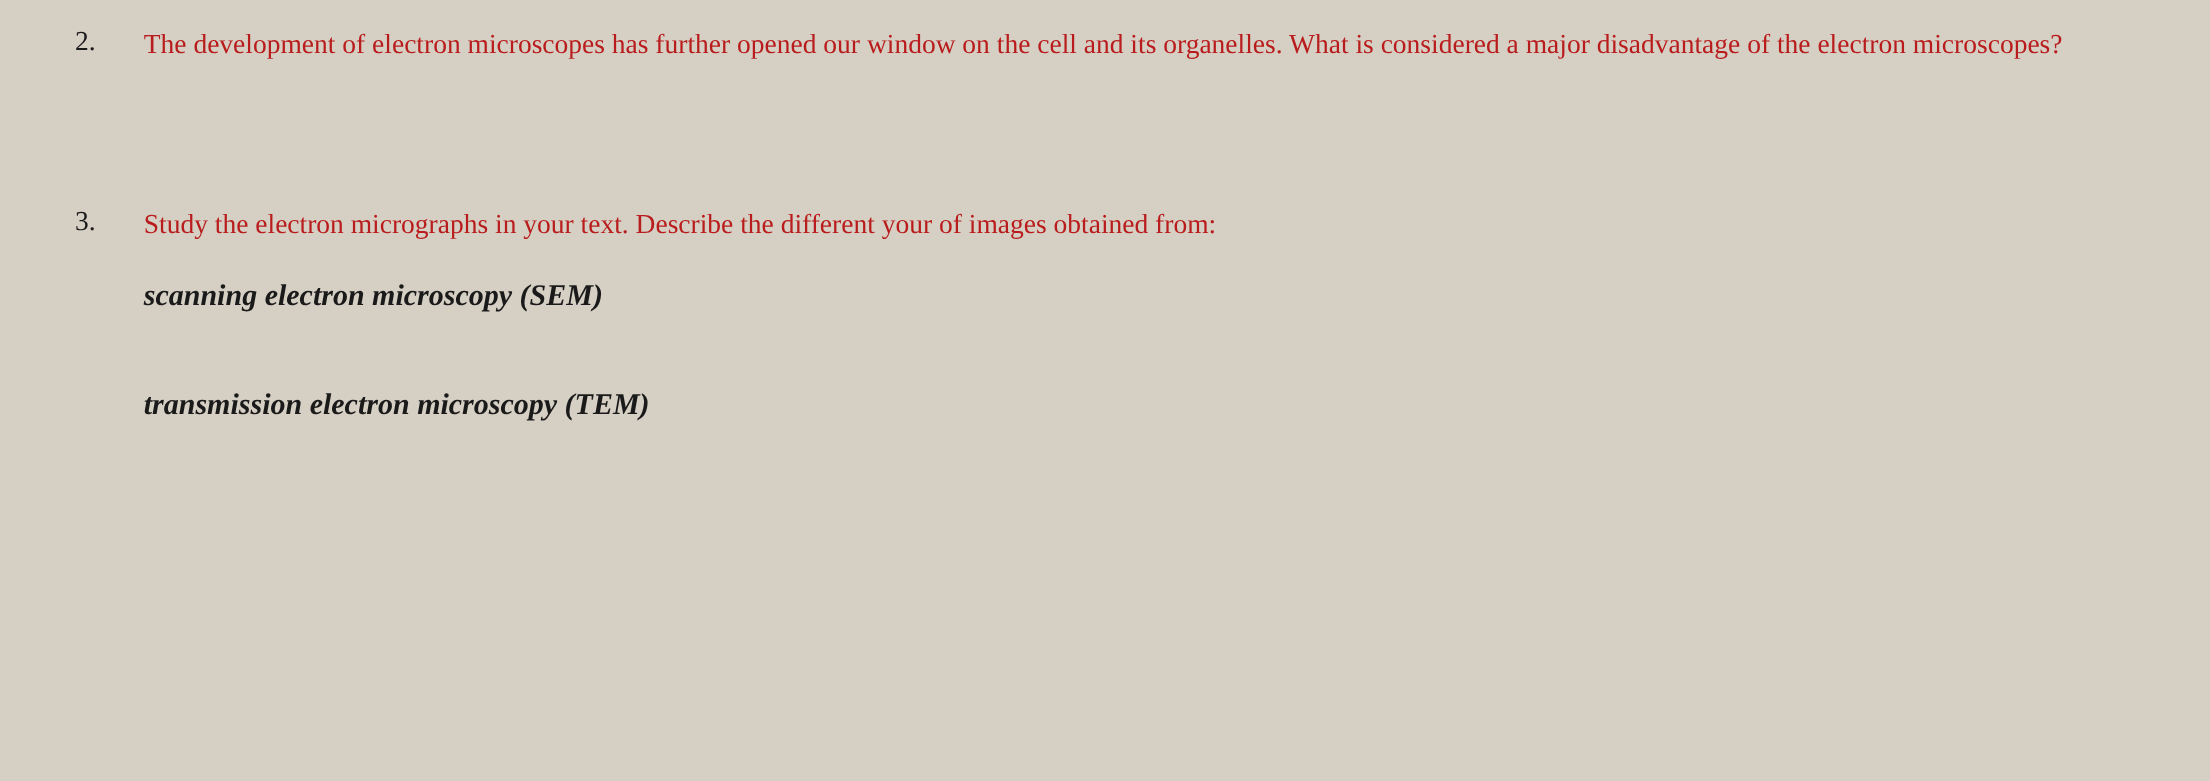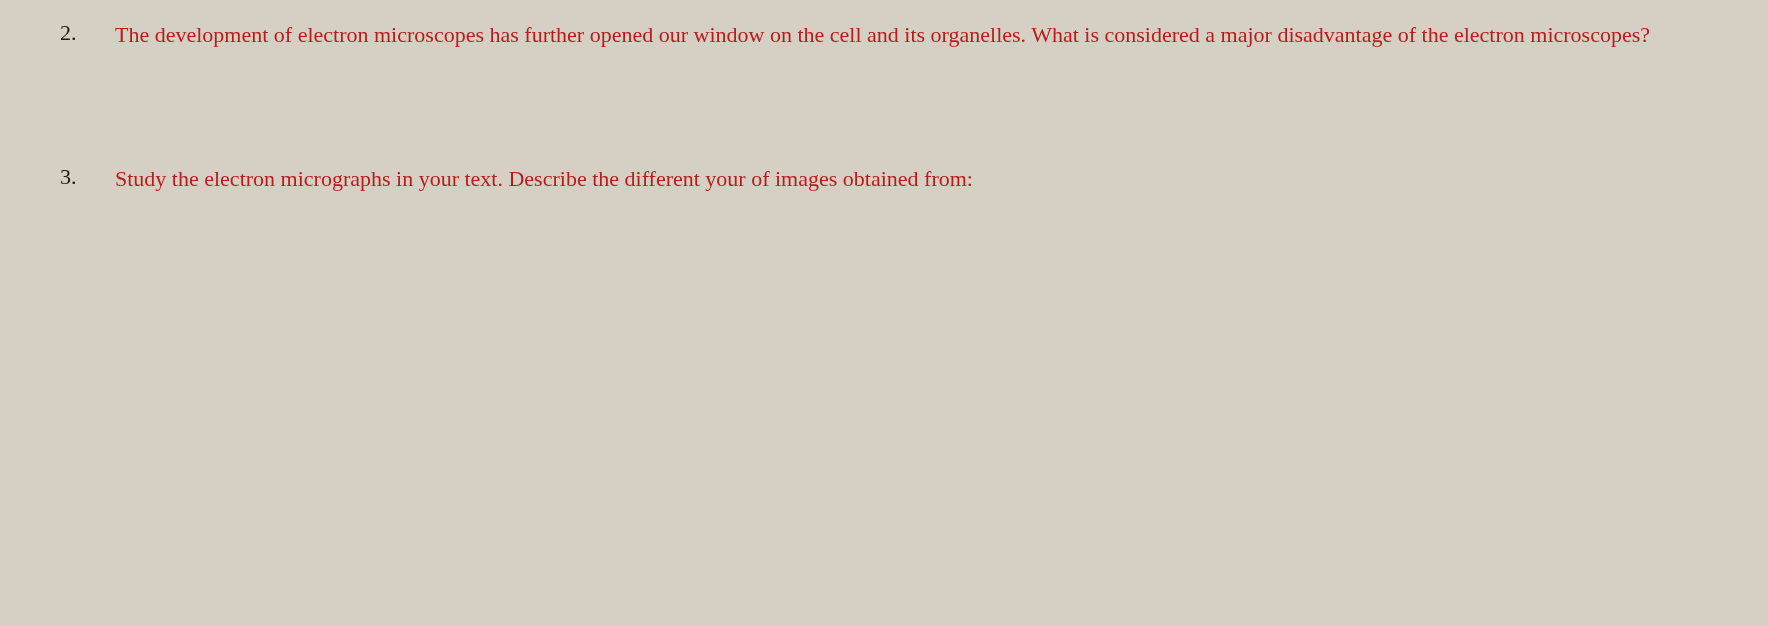--- a/index.html
+++ b/index.html
@@ -75,15 +75,17 @@
     <span class="question-number">2.</span>
     <p class="question-text">The development of electron microscopes has further opened our window on the cell and its organelles. What is considered a major disadvantage of the electron microscopes?</p>
   </div>
 
   <div class="question-block-2">
     <span class="question-number">3.</span>
     <p class="question-text">Study the electron micrographs in your text. Describe the different your of images obtained from:</p>
   </div>
 
   <div class="question-sub">
+    <div class="question-sub-item">scanning electron microscopy (SEM)</div>
+    <div class="question-sub-item">transmission electron microscopy (TEM)</div>
   </div>
 
 </div>
 
 </body></html>

